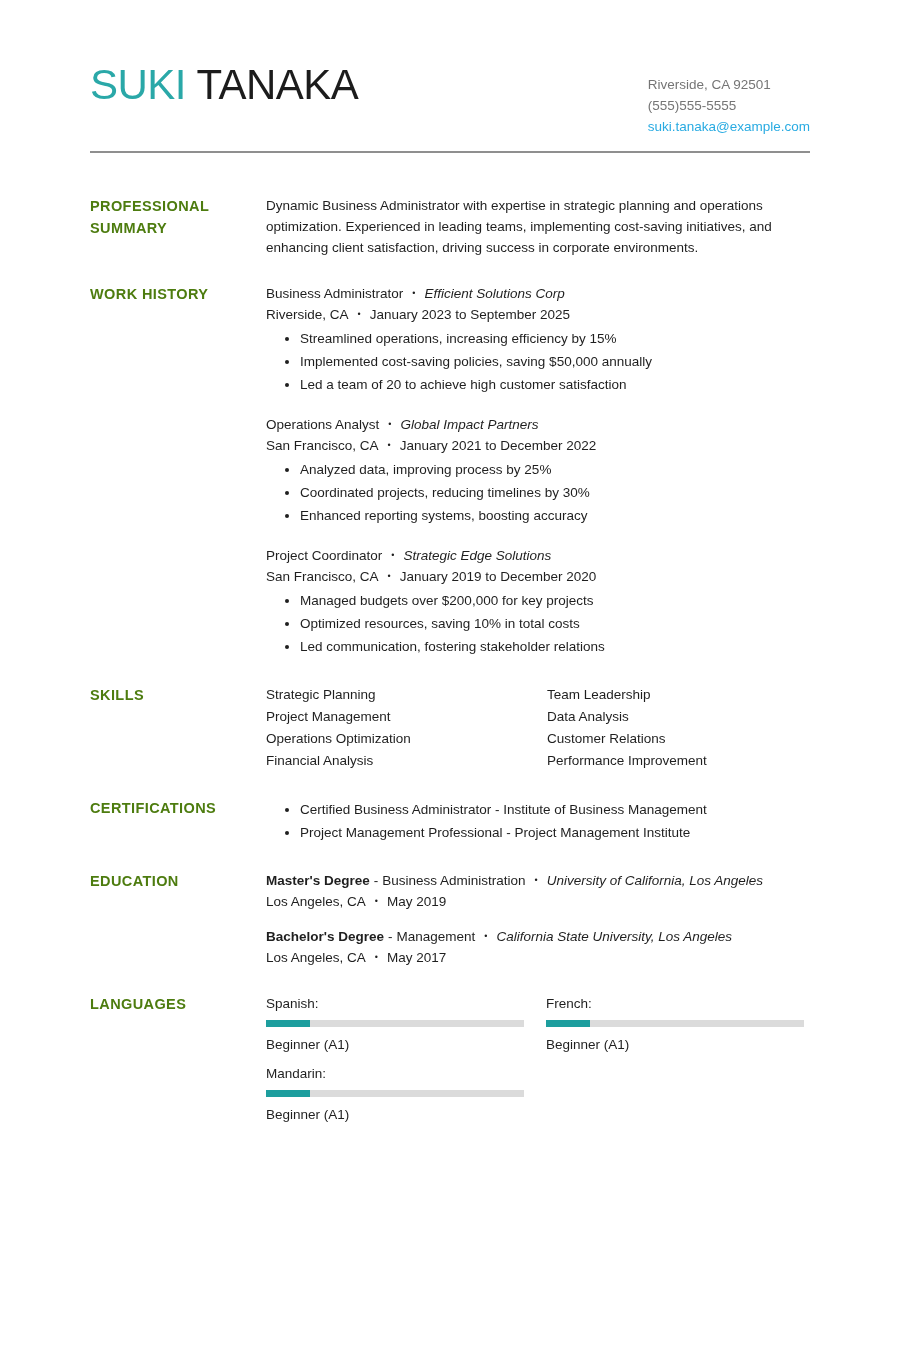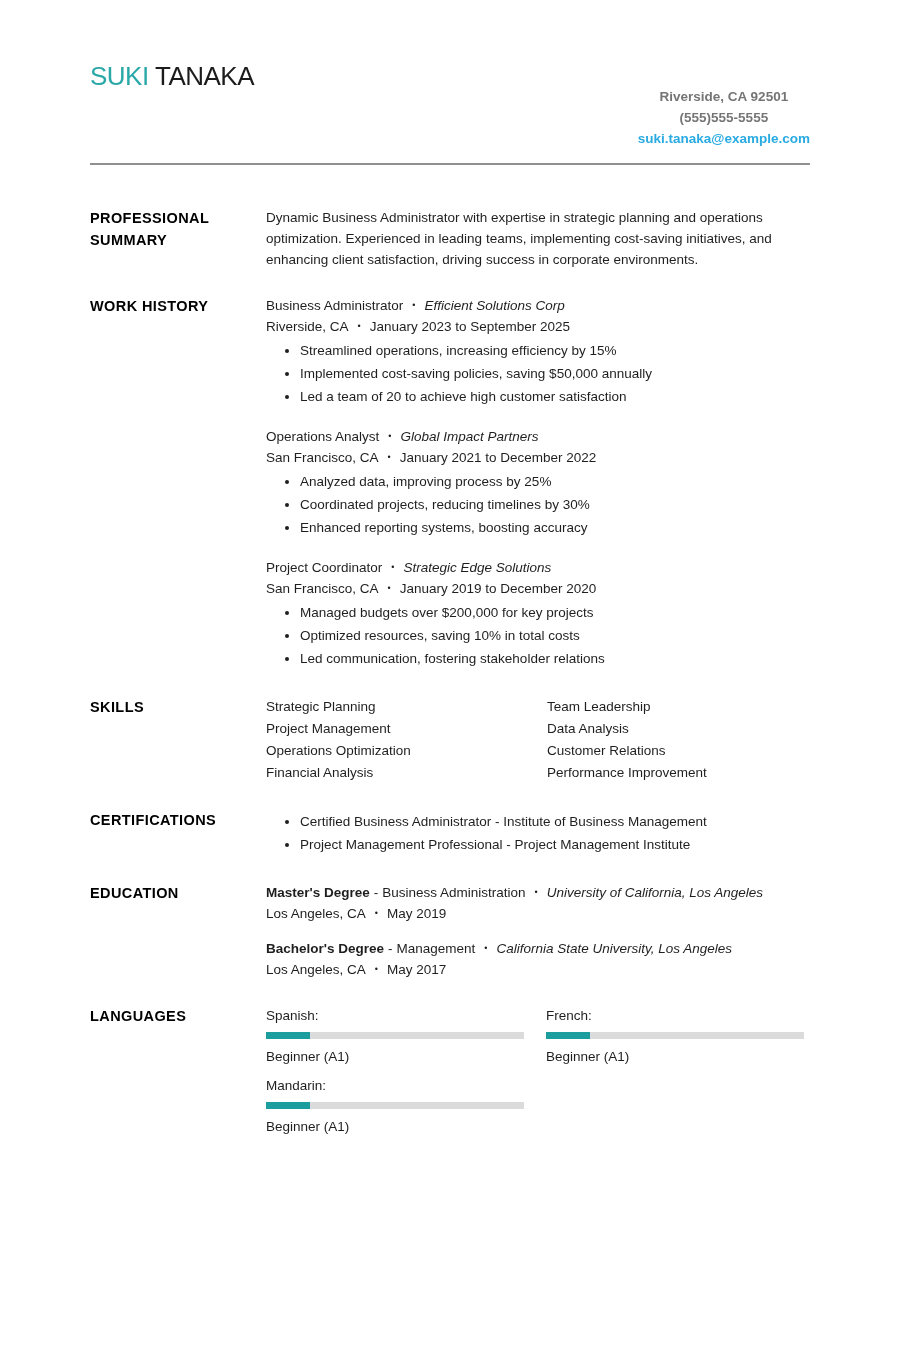--- a/index.html
+++ b/index.html
@@ -5,34 +5,34 @@
   * { box-sizing: border-box; }
   html, body { margin: 0; padding: 0; background: #ffffff; }
   .page {
     width: 900px; height: 1350px; margin: 0 auto; background: #ffffff;
     padding: 62px 90px 0 90px; overflow: hidden;
     font-family: "Liberation Sans", sans-serif; color: #1f1f1f;
   }
 
   
   .header { display: flex; justify-content: space-between; align-items: flex-start; }
-  .name { font-size: 26px; font-weight: 500; letter-spacing: -0.5px; line-height: 1.1; white-space: nowrap; }
+  .name { font-size: 42px; font-weight: 500; letter-spacing: -0.5px; line-height: 1.1; white-space: nowrap; }
   .name .first { color: #2AA8A8; }
   .name .last  { color: #1c1c1c; }
-  .contact { text-align: center; font-size: 13.5px; color: #757575; line-height: 21px; margin-top: 24px; font-weight: bold; }
+  .contact { text-align: left; font-size: 13.5px; color: #757575; line-height: 21px; margin-top: 12px; }
   .contact .email { color: #29ABE2; text-decoration: none; }
   .divider { border: none; border-top: 2px solid #8F8F8F; margin: 14px 0 0 0; }
 
   
   .sections { padding-top: 42px; }
   .section { display: flex; }
   .section + .section { margin-top: 25px; }
   .section-label {
     width: 176px; flex: none; font-weight: 700; font-size: 14.5px;
-    color: #000000; letter-spacing: 0.4px; line-height: 22px; text-transform: uppercase;
+    color: #4d7c0f; letter-spacing: 0.4px; line-height: 22px; text-transform: uppercase;
   }
   .section-content { flex: 1; font-size: 13.5px; line-height: 21px; }
 
   
   .sep  { font-size: 9px; margin: 0 9px; vertical-align: 2px; color: #1f1f1f; }
   .dash { margin: 0 4px; }
 
   
   .job { margin-bottom: 19px; }
   .job:last-child { margin-bottom: 0; }

